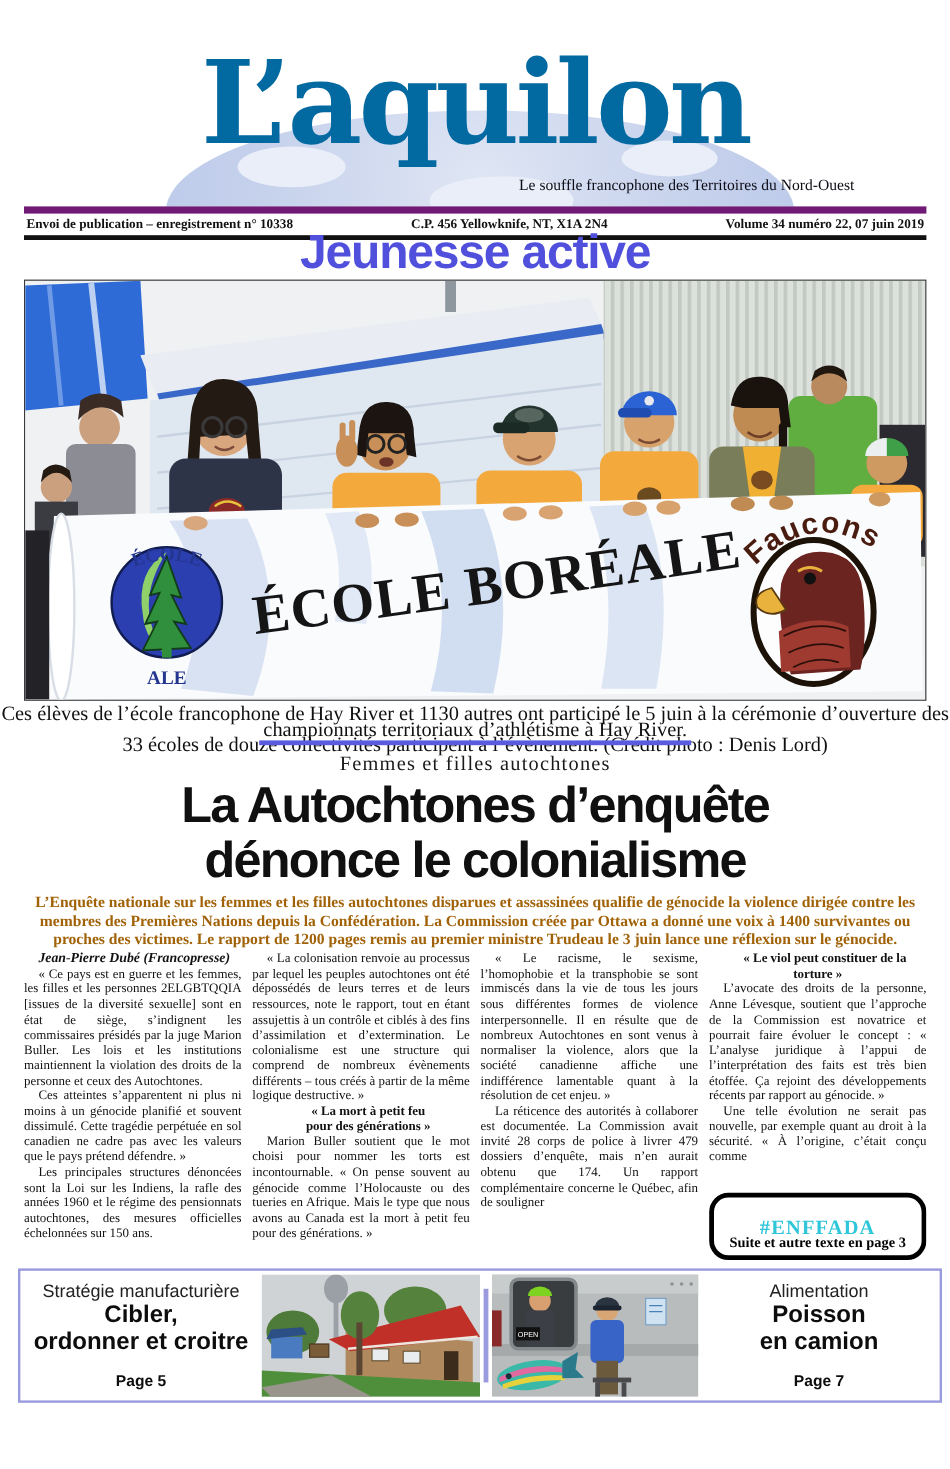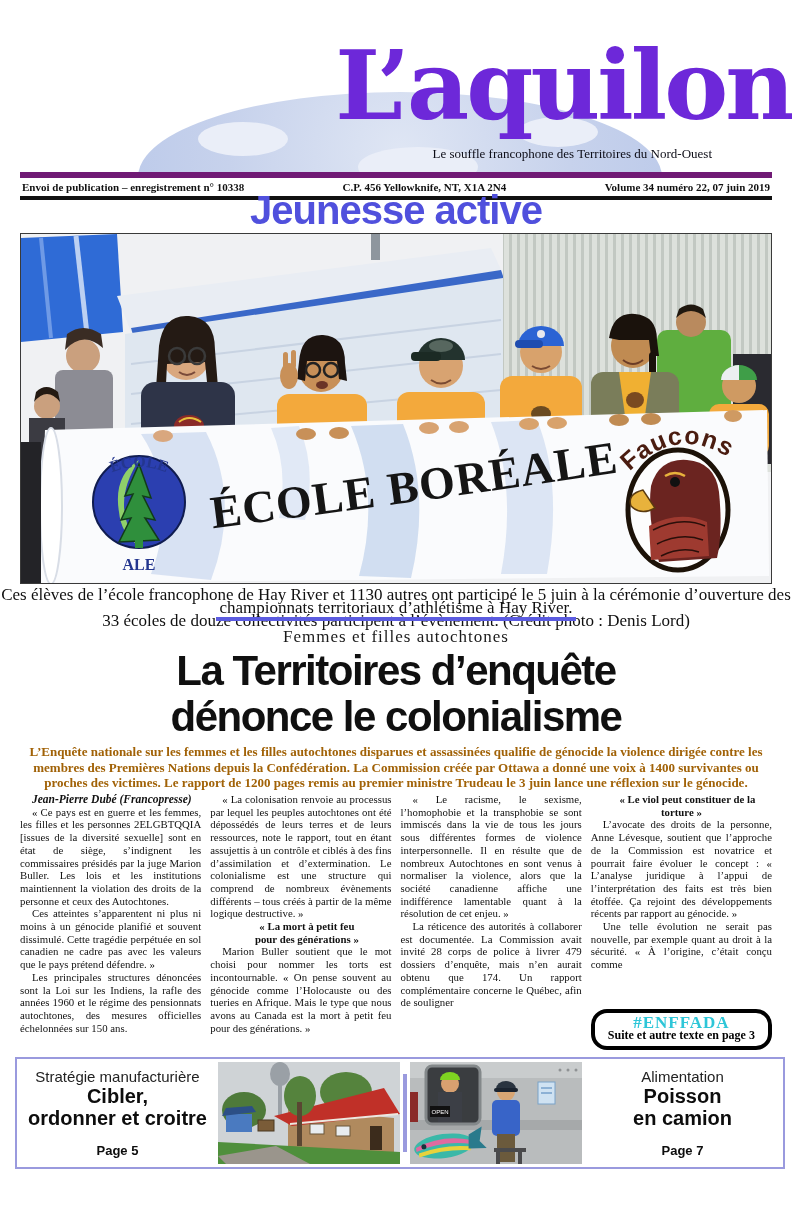--- a/index.html
+++ b/index.html
@@ -7,23 +7,23 @@
         font-family:"Liberation Serif", serif;color:#111;}
 
   
   .masthead{position:absolute;top:34px;left:0;right:0;height:138px;overflow:hidden;}
   .globe{position:absolute;left:138px;top:58px;width:524px;height:170px;border-radius:50%;
          background:radial-gradient(circle at 50% 35%, #dfe6f4 0%, #c7d2ec 60%, #bccaea 100%);}
   .globe .blob{position:absolute;background:#eaeef8;border-radius:50%;}
   .b1{left:60px;top:30px;width:90px;height:34px;}
   .b2{left:220px;top:55px;width:120px;height:40px;}
   .b3{left:380px;top:25px;width:80px;height:30px;}
-  .masthead-title{position:absolute;left:0;right:0;top:-8px;margin:0;text-align:right;
+  .masthead-title{position:absolute;left:0;right:0;top:-8px;margin:0;text-align:center;
       font-family:"DejaVu Serif", serif;font-weight:bold;font-size:96px;line-height:120px;
-      color:#6d28d9;letter-spacing:-3px;}
+      color:#0369a1;letter-spacing:-3px;}
   .tagline{position:absolute;right:80px;top:112px;font-weight:normal;font-size:13px;color:#0c0c16;}
 
   
   .infobar{position:absolute;top:172px;left:20px;right:20px;height:15px;
       border-top:6px solid #701a75;border-bottom:4px solid #111;
       display:flex;justify-content:space-between;align-items:center;
       font-weight:bold;font-size:11px;padding:1px 2px 2px 2px;}
   .infobar span{white-space:nowrap;}
 
   
@@ -49,21 +49,21 @@
   .lead{position:absolute;top:744px;left:26px;right:26px;margin:0;text-align:center;
       font-weight:bold;font-size:13px;line-height:15.5px;color:#a16207;}
 
   
   .columns{position:absolute;top:793px;left:20px;right:20px;height:259px;display:flex;gap:9px;overflow:hidden;}
   .col{flex:1 1 0;font-size:10.8px;line-height:12.7px;text-align:justify;position:relative;}
   .col p{margin:0;text-indent:12px;}
   .byline{font-weight:bold;font-style:italic;font-size:11.5px;margin:0 0 14px 0;text-indent:0;}
   .subhead{font-weight:bold;text-align:center;text-indent:0;margin:7px 0 0 0;}
   .promo-box{position:absolute;bottom:2px;left:0;right:0;background:#fff;
-      border:4px solid #000;border-radius:16px;text-align:center;padding:4px 2px 4px 2px;}
+      border:4px solid #000;border-radius:16px;text-align:center;padding:19px 2px 4px 2px;}
   .promo-tag{font-weight:bold;font-size:17px;letter-spacing:1px;color:#2ec6d8;}
   .promo-note{font-weight:bold;font-size:12px;color:#000;}
 
   
   .bottom-strip{position:absolute;top:1057px;left:15px;width:770px;height:112px;
       border:2px solid #9a9ade;box-sizing:border-box;background:#fff;
       display:flex;align-items:center;font-family:"Liberation Sans", sans-serif;}
   .teaser{flex:1 1 0;height:100%;display:flex;flex-direction:column;align-items:center;
       justify-content:flex-start;padding-top:9px;box-sizing:border-box;}
   .teaser-kicker{font-size:15px;color:#222;}
@@ -241,21 +241,21 @@
   <div class="caption">
     <div>Ces élèves de l’école francophone de Hay River et 1130 autres ont participé le 5 juin à la cérémonie d’ouverture des championnats territoriaux d’athlétisme à Hay River.</div>
     <div>33 écoles de douze collectivités participent à l’évènement. (Crédit photo : Denis Lord)</div>
   </div>
 
   <div class="blue-rule"></div>
 
   <div class="kicker">Femmes et filles autochtones</div>
 
   <h2 class="headline">
-    <div>La Territoires d’enquête</div>
+    <div>La Autochtones d’enquête</div>
     <div>dénonce le colonialisme</div>
   </h2>
 
   <p class="lead">L’Enquête nationale sur les femmes et les filles autochtones disparues et assassinées qualifie de génocide la violence dirigée contre les membres des Premières Nations depuis la Confédération. La Commission créée par Ottawa a donné une voix à 1400 survivantes ou proches des victimes. Le rapport de 1200 pages remis au premier ministre Trudeau le 3 juin lance une réflexion sur le génocide.</p>
 
   <div class="columns">
     <div class="col">
       <p class="byline">Jean-Pierre Dubé (Francopresse)</p>
       <p>« Ce pays est en guerre et les femmes, les filles et les personnes 2ELGBTQQIA [issues de la diversité sexuelle] sont en état de siège, s’indignent les commissaires présidés par la juge Marion Buller. Les lois et les institutions maintiennent la violation des droits de la personne et ceux des Autochtones.</p>
       <p>Ces atteintes s’apparentent ni plus ni moins à un génocide planifié et souvent dissimulé. Cette tragédie perpétuée en sol canadien ne cadre pas avec les valeurs que le pays prétend défendre. »</p>

